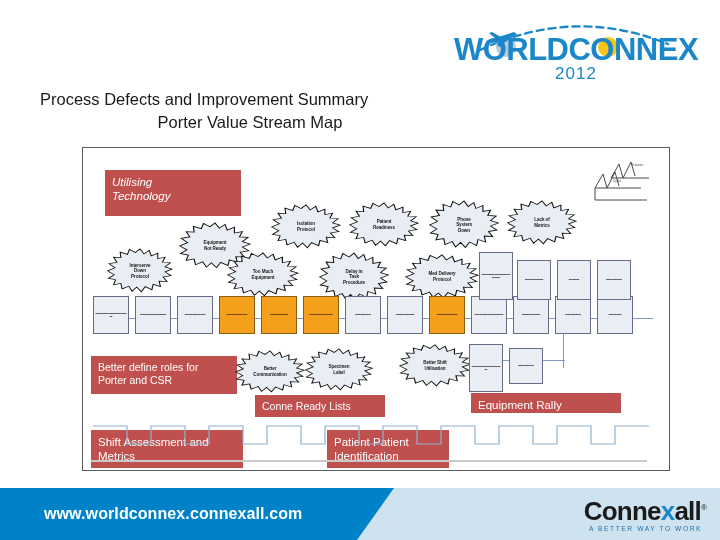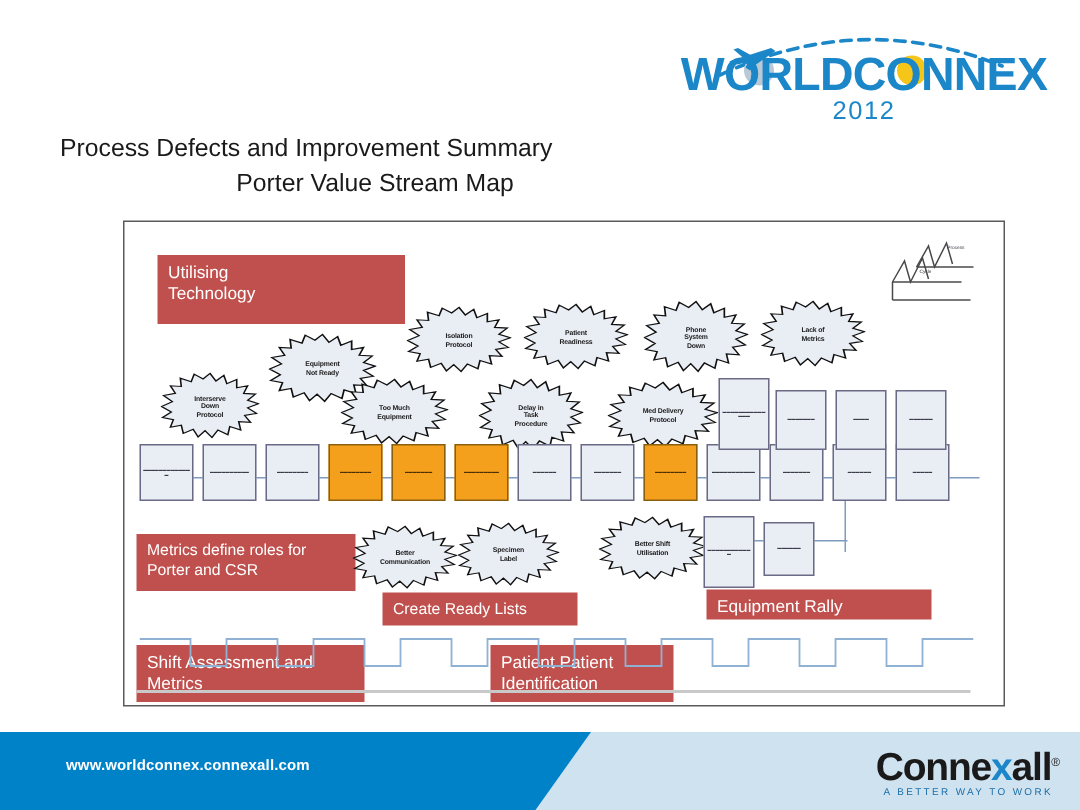--- a/index.html
+++ b/index.html
@@ -84,21 +84,21 @@
   }
 
   
   .footer{position:absolute;left:0;top:488px;width:720px;height:52px;}
   .footer-lite{position:absolute;inset:0;background:#cfe2f0;}
   .footer-blue{
     position:absolute;left:0;top:0;width:394px;height:52px;background:#0082c8;
     clip-path:polygon(0 0, 394px 0, 357px 52px, 0 52px);
   }
   .footer-url{
-    position:absolute;left:44px;top:17px;color:#fff;font-size:10px;
+    position:absolute;left:44px;top:17px;color:#fff;font-size:16px;
     font-weight:700;letter-spacing:0.1px;
   }
   .cx-logo{position:absolute;right:14px;top:6px;width:196px;height:40px;}
   .cx-word{
     position:absolute;left:0;top:2px;width:196px;text-align:right;
     font-size:26px;font-weight:700;color:#1a1a1a;letter-spacing:-0.8px;
     white-space:nowrap;
   }
   .cx-word .x{color:#1b87c9;}
   .cx-word .reg{font-size:8px;vertical-align:super;font-weight:400;}
@@ -142,27 +142,27 @@
         <line x1="10" y1="34" x2="10" y2="46" stroke="#4a4a4a" stroke-width="1"></line>
         <line x1="10" y1="46" x2="62" y2="46" stroke="#4a4a4a" stroke-width="1"></line>
       </svg>
       <div class="legend-label" style="right:26px;top:16px;">Process</div>
       <div class="legend-label" style="right:48px;top:32px;">Cycle</div>
 
       <div class="hline" style="left:14px;top:170px;width:556px;"></div>
       <div class="vline" style="left:480px;top:152px;height:68px;"></div>
       <div class="hline" style="left:400px;top:212px;width:82px;"></div>
 
-      <div class="redbox big" style="left:22px;top:22px;width:165px;height:46px;white-space:pre-line;">Utilising
+      <div class="redbox big" style="left:22px;top:22px;width:136px;height:46px;white-space:pre-line;font-style:italic;">Utilising
 Technology</div>
 
-      <div class="redbox" style="left:8px;top:208px;width:146px;height:38px;white-space:pre-line;">Metrics define roles for
+      <div class="redbox" style="left:8px;top:208px;width:146px;height:38px;white-space:pre-line;">Better define roles for
 Porter and CSR</div>
 
-      <div class="redbox" style="left:172px;top:247px;width:130px;height:22px;">Create Ready Lists</div>
+      <div class="redbox" style="left:172px;top:247px;width:130px;height:22px;">Conne Ready Lists</div>
 
       <div class="redbox big" style="left:388px;top:245px;width:150px;height:20px;white-space:pre-line;">Equipment Rally
 Points Creation</div>
 
       <div class="redbox big" style="left:8px;top:282px;width:152px;height:38px;white-space:pre-line;">Shift Assessment and
 Metrics</div>
 
       <div class="redbox big" style="left:244px;top:282px;width:122px;height:38px;white-space:pre-line;">Patient Patient
 Identification</div>
 

